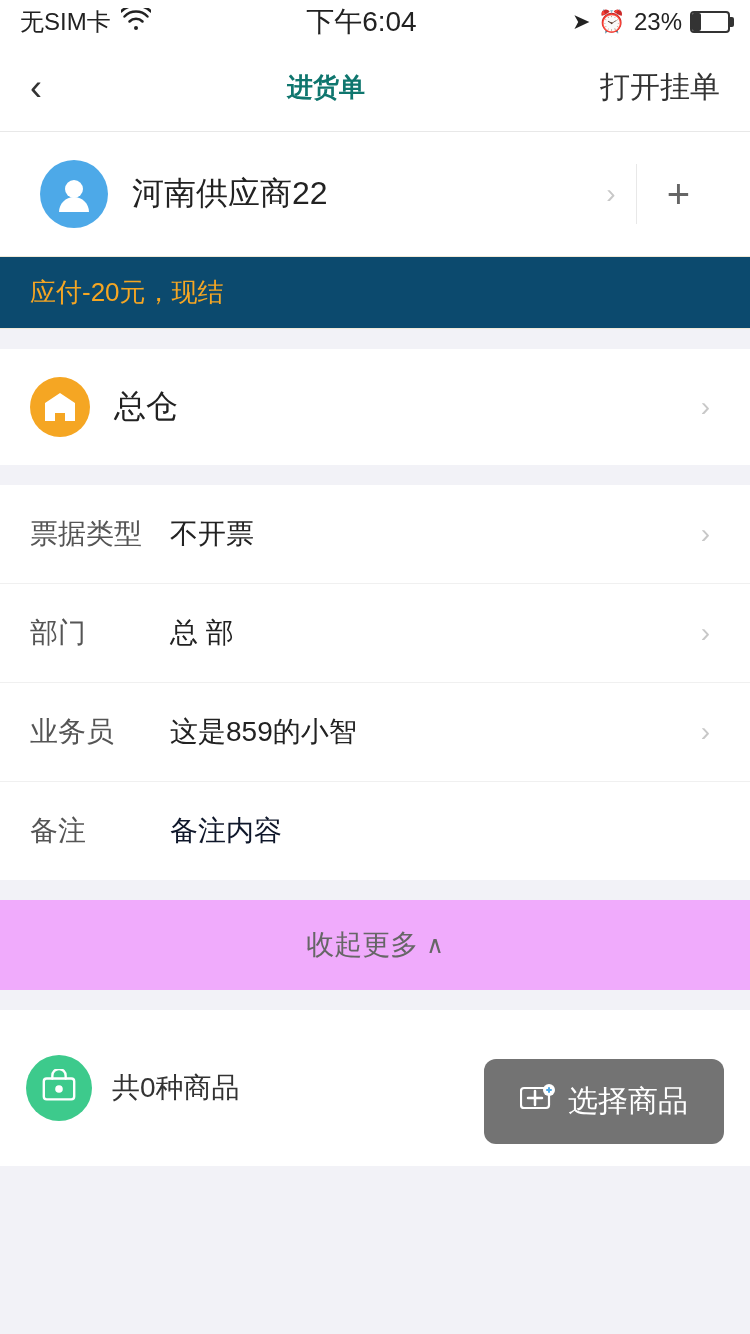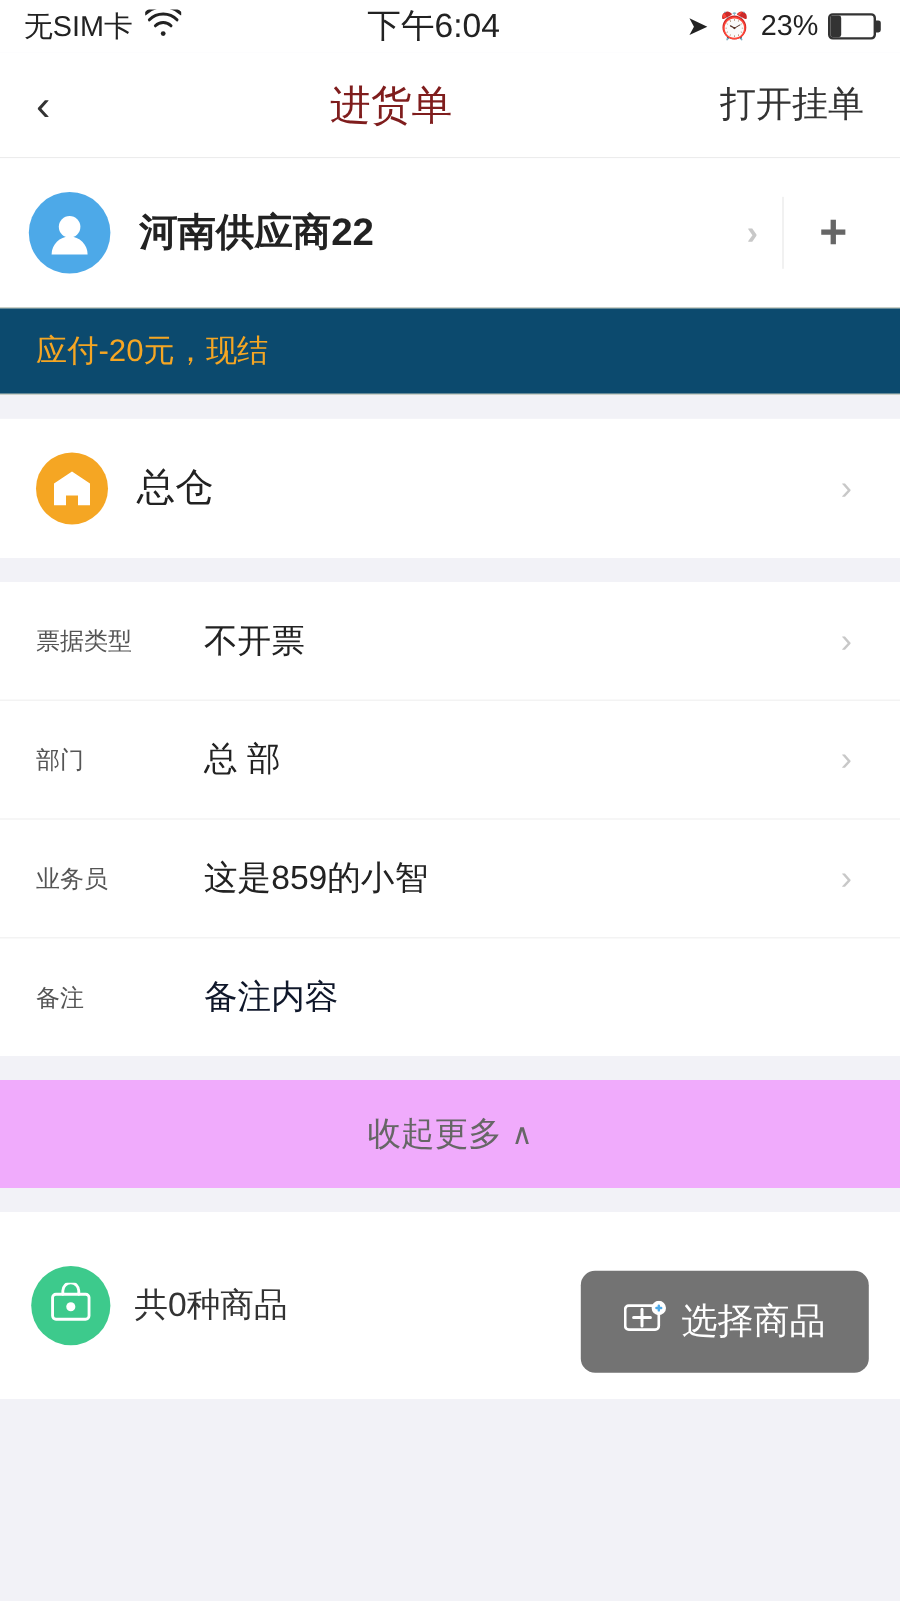--- a/index.html
+++ b/index.html
@@ -39,47 +39,46 @@
       border-bottom: 1px solid #e8e8e8;
     }
     .nav-back {
       font-size: 36px;
       color: #333;
       cursor: pointer;
       padding: 10px;
       margin-left: -10px;
     }
     .nav-title {
-      font-size: 34px;
-      font-weight: 400;
-      color: #7f1d1d;
+      font-size: 26px;
+      font-weight: 700;
+      color: #0f766e;
     }
     .nav-action {
       font-size: 30px;
       color: #333;
       cursor: pointer;
     }
 
     
     .content { background: #f2f2f7; }
 
     
     .card {
       background: #fff;
       margin-bottom: 20px;
     }
 
     
     .supplier-row {
       display: flex;
       align-items: center;
-      padding: 28px 24px;
+      padding: 28px 40px;
       background: #fff;
       border-bottom: none;
-      font-weight: bold;
     }
     .supplier-avatar {
       width: 68px;
       height: 68px;
       border-radius: 50%;
       background: #4da9e8;
       display: flex;
       align-items: center;
       justify-content: center;
       margin-right: 24px;
@@ -151,21 +150,21 @@
     }
     .form-row {
       display: flex;
       align-items: center;
       padding: 30px 30px;
       border-bottom: 1px solid #f0f0f0;
       min-height: 88px;
     }
     .form-row:last-child { border-bottom: none; }
     .form-label {
-      font-size: 20px;
+      font-size: 28px;
       color: #555;
       width: 140px;
       flex-shrink: 0;
     }
     .form-value {
       flex: 1;
       font-size: 28px;
       color: #222;
     }
     .form-value.placeholder {

